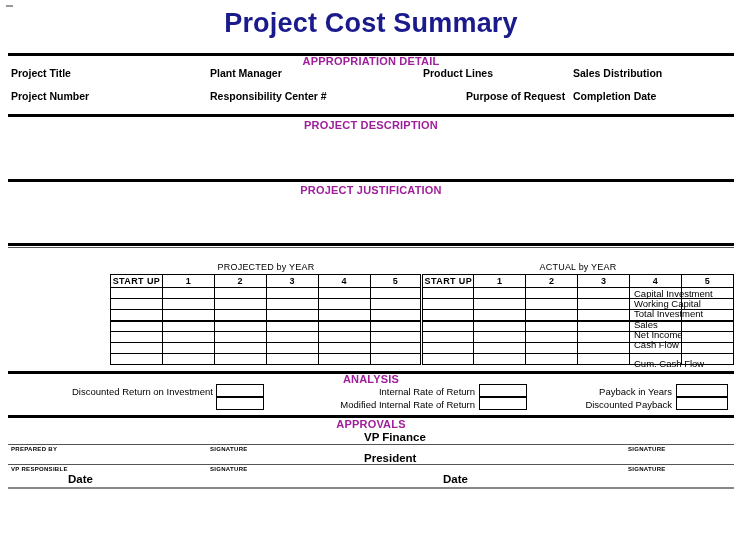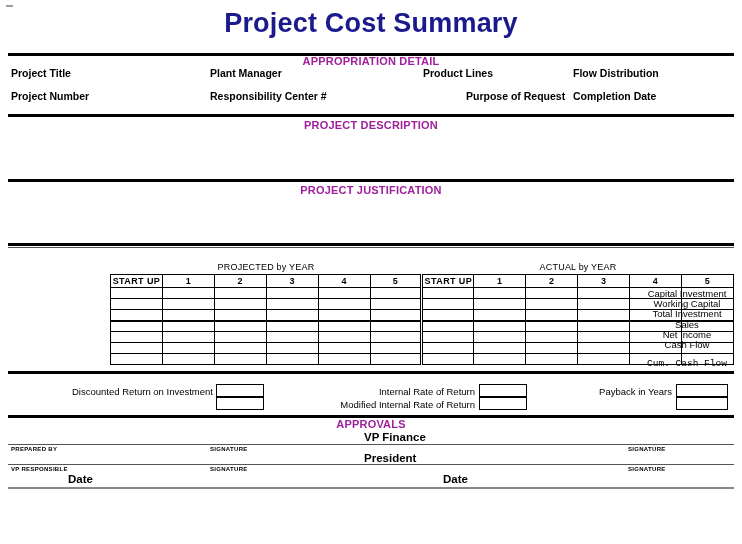--- a/index.html
+++ b/index.html
@@ -82,21 +82,21 @@
     font-size: 9px;
     font-weight: normal;
     color: #000;
     text-align: center;
     letter-spacing: 0.2px;
   }
   .row-label {
     position: absolute;
     right: 0;
     width: 108px;
-    text-align: center;
+    text-align: left;
     font-size: 9.5px;
     color: #000;
     padding-right: 2px;
     white-space: nowrap;
   }
   #inv-table {
     position: absolute;
     left: 110px;
     top: 274px;
     width: 624px;
@@ -171,21 +171,21 @@
   <div class="corner-mark"></div>
 
   <div class="doc-title">Project Cost Summary</div>
 
   <div class="rule-thick" style="top:53px;"></div>
   <div class="sec-head" style="top:55px;">APPROPRIATION DETAIL</div>
 
   <div class="ad-label" style="left:11px;  top:67px;">Project Title</div>
   <div class="ad-label" style="left:210px; top:67px;">Plant Manager</div>
   <div class="ad-label" style="left:423px; top:67px;">Product Lines</div>
-  <div class="ad-label" style="left:573px; top:67px;">Flow Distribution</div>
+  <div class="ad-label" style="left:573px; top:67px;">Sales Distribution</div>
 
   <div class="ad-label" style="left:11px;  top:90px;">Project Number</div>
   <div class="ad-label" style="left:210px; top:90px;">Responsibility Center #</div>
   <div class="ad-label" style="left:423px; top:90px;padding-left:43px;">Purpose of Request</div>
   <div class="ad-label" style="left:573px; top:90px;">Completion Date</div>
 
   <div class="rule-thick" style="top:114px;"></div>
   <div class="sec-head" style="top:119px;">PROJECT DESCRIPTION</div>
   <div style="position:absolute;left:10px;top:134px;width:722px;height:40px;font-size:10px;"></div>
 
@@ -198,21 +198,21 @@
 
   <div class="grp-head" style="left:110px; top:262px; width:312px;">PROJECTED by YEAR</div>
   <div class="grp-head" style="left:422px; top:262px; width:312px;">ACTUAL by YEAR</div>
 
   <div class="row-label" style="top:288px;">Capital Investment</div>
   <div class="row-label" style="top:298px;">Working Capital</div>
   <div class="row-label" style="top:308px;">Total Investment</div>
   <div class="row-label" style="top:319px;">Sales</div>
   <div class="row-label" style="top:329px;">Net Income</div>
   <div class="row-label" style="top:339px;">Cash Flow</div>
-  <div class="row-label" style="top:358px;font-family:Liberation Mono, monospace;">Cum. Cash Flow</div>
+  <div class="row-label" style="top:358px;">Cum. Cash Flow</div>
 
   <table id="inv-table">
     <thead>
       <tr>
         <th>START UP</th>
         <th>1</th>
         <th>2</th>
         <th>3</th>
         <th>4</th>
         <th>5</th>
@@ -320,35 +320,37 @@
           <td></td>
           <td></td>
           <td></td>
           <td></td>
           <td></td>
         </tr>
       </tbody>
   </table>
 
   <div class="rule-thick" style="top:371px;"></div>
+  <div class="sec-head" style="top:373px;">ANALYSIS</div>
 
   <div class="an-item" style="left:50px; top:386px; width:163px;">Discounted Return on Investment</div>
   <div class="an-box" style="left:216px; top:384px; width:48px;"></div>
 
   <div class="an-box" style="left:216px; top:397px; width:48px;"></div>
 
   <div class="an-item" style="left:290px; top:386px; width:185px;">Internal Rate of Return</div>
   <div class="an-box" style="left:479px; top:384px; width:48px;"></div>
 
   <div class="an-item" style="left:290px; top:399px; width:185px;">Modified Internal Rate of Return</div>
   <div class="an-box" style="left:479px; top:397px; width:48px;"></div>
 
   <div class="an-item" style="left:520px; top:386px; width:152px;">Payback in Years</div>
   <div class="an-box" style="left:676px; top:384px; width:52px;"></div>
 
+  <div class="an-item" style="left:520px; top:399px; width:152px;">Discounted Payback</div>
   <div class="an-box" style="left:676px; top:397px; width:52px;"></div>
 
   <div class="rule-thick" style="top:415px;"></div>
   <div class="sec-head" style="top:418px;">APPROVALS</div>
 
   <div class="ap-title" style="left:364px; top:431px;">VP Finance</div>
 
   <div class="rule-thin" style="top:444px;"></div>
 
   <div class="ap-small" style="left:11px;  top:446px;">PREPARED BY</div>

